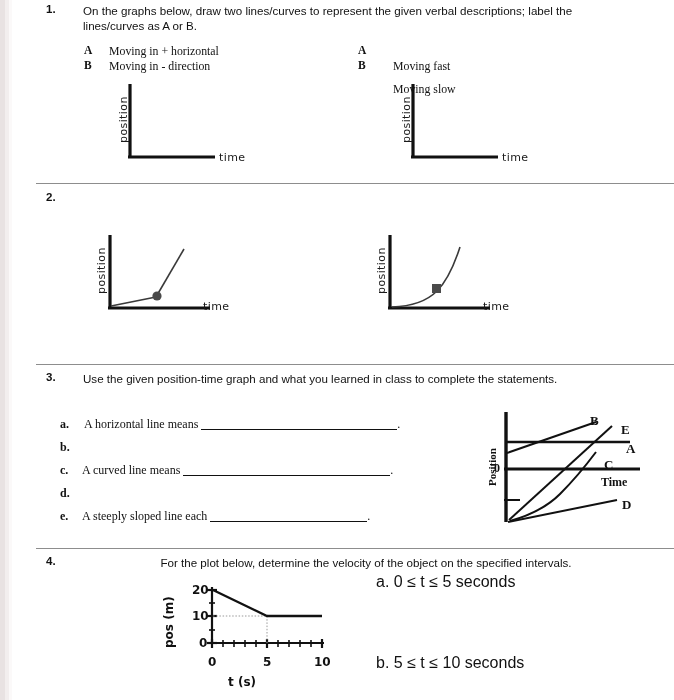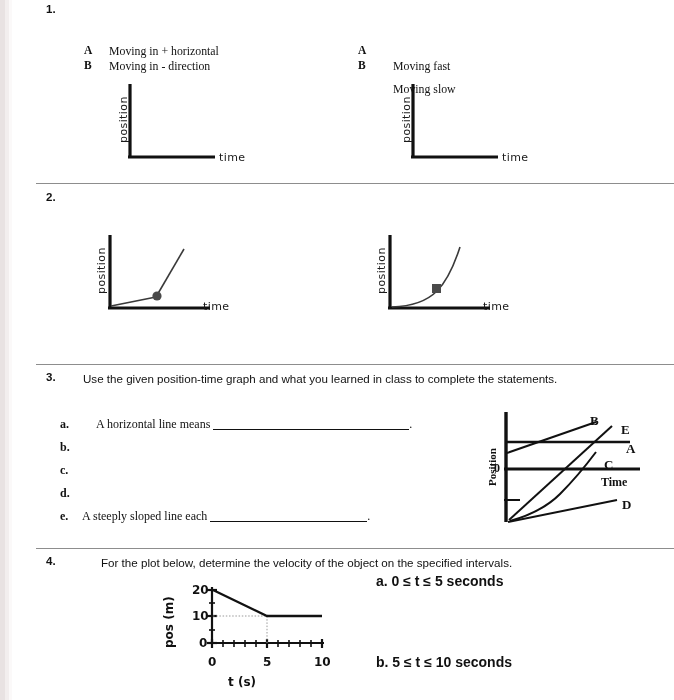--- a/index.html
+++ b/index.html
@@ -30,34 +30,35 @@
 
   .statement{position:absolute;font-family:"Liberation Serif",serif;font-size:12px;color:#111;white-space:nowrap;}
   .stmt-letter{position:absolute;font-family:"Liberation Serif",serif;font-size:12px;font-weight:bold;color:#111;}
   .blankline{display:inline-block;border-bottom:1px solid #111;height:11px;vertical-align:-2px;}
 
   .graph-svg{position:absolute;}
   .g3label{position:absolute;font-family:"Liberation Serif",serif;font-weight:bold;font-size:13px;color:#111;}
   .g3-axis-name{position:absolute;font-family:"Liberation Serif",serif;font-weight:bold;font-size:11px;color:#111;}
   .g3-axis-name.vert{transform:rotate(-90deg);transform-origin:left top;white-space:nowrap;letter-spacing:0px;}
 
-  .q4opt{position:absolute;font-size:14px;font-family:"Liberation Sans",sans-serif;color:#111;white-space:nowrap;font-weight:bold;}
+  .q4opt{position:absolute;font-size:16px;font-family:"Liberation Sans",sans-serif;color:#111;white-space:nowrap;}
   .plotlabel{position:absolute;font-family:"DejaVu Sans",sans-serif;font-weight:bold;font-size:12px;color:#111;}
   .plotlabel.vert{transform:rotate(-90deg);transform-origin:left top;white-space:nowrap;}
 </style>
 </head>
 <body>
 
 <div class="scan-edge-a"></div>
 <div class="scan-edge-b"></div>
 <div class="scan-edge-c"></div>
 
 <div class="page">
 
   <div class="qnum" style="left:34px;top:3px;">1.</div>
+  <div class="qtext" style="left:71px;top:3px;width:545px;">On the graphs below, draw two lines/curves to represent the given verbal descriptions; label the lines/curves as A or B.</div>
 
   <div class="desc-letter" style="left:72px;top:44px;">A</div>
   <div class="desc-text" style="left:97px;top:44px;">Moving in + horizontal</div>
   <div class="desc-letter" style="left:72px;top:59px;">B</div>
   <div class="desc-text" style="left:97px;top:59px;">Moving in - direction</div>
 
   <div class="desc-letter" style="left:346px;top:44px;">A</div>
   <div class="desc-text" style="left:381px;top:44px;margin-top:38px;">Moving slow</div>
   <div class="desc-letter" style="left:346px;top:59px;">B</div>
   <div class="desc-text" style="left:381px;top:59px;">Moving fast</div>
@@ -96,28 +97,32 @@
     <rect x="52" y="51" width="9" height="9" fill="#4a4a4a"></rect>
   </svg>
   <div class="axis-label vert" style="left:363px;top:294px;">position</div>
   <div class="axis-label" style="left:471px;top:300px;">time</div>
 
   <div class="divider" style="left:24px;top:364px;width:638px;"></div>
   <div class="qnum" style="left:34px;top:371px;">3.</div>
   <div class="qtext" style="left:71px;top:371px;width:560px;">Use the given position-time graph and what you learned in class to complete the statements.</div>
 
   <div class="stmt-letter" style="left:48px;top:417px;">a.</div>
-  <div class="statement" style="left:84px;top:417px;text-align:center;">
+  <div class="statement" style="left:72px;top:417px;text-align:center;">
     <span>A horizontal line means</span>
     <span class="blankline" style="width:196px;"></span><span>.</span>
   </div>
 
   <div class="stmt-letter" style="left:48px;top:440px;">b.</div>
 
   <div class="stmt-letter" style="left:48px;top:463px;">c.</div>
+  <div class="statement" style="left:70px;top:463px;">
+    <span>A curved line means</span>
+    <span class="blankline" style="width:207px;"></span><span>.</span>
+  </div>
 
   <div class="stmt-letter" style="left:48px;top:486px;">d.</div>
 
   <div class="stmt-letter" style="left:48px;top:509px;">e.</div>
   <div class="statement" style="left:70px;top:509px;">
     <span>A steeply sloped line each</span>
     <span class="blankline" style="width:157px;"></span><span>.</span>
   </div>
 
   <svg class="graph-svg" style="left:478px;top:408px;" width="160" height="118">
@@ -142,21 +147,21 @@
   <div class="g3label" style="left:482px;top:461px;font-size:12px;">0</div>
   <div class="g3-axis-name" style="left:589px;top:475px;font-size:12px;">Time</div>
   <div class="g3label" style="left:578px;top:413px;">B</div>
   <div class="g3label" style="left:609px;top:422px;">E</div>
   <div class="g3label" style="left:614px;top:441px;">A</div>
   <div class="g3label" style="left:592px;top:457px;">C</div>
   <div class="g3label" style="left:610px;top:497px;">D</div>
 
   <div class="divider" style="left:24px;top:548px;width:638px;"></div>
   <div class="qnum" style="left:34px;top:555px;">4.</div>
-  <div class="qtext" style="left:89px;top:555px;width:560px;">For the plot below, determine the velocity of the object on the specified intervals.</div>
+  <div class="qtext" style="left:74px;top:555px;width:560px;text-align:center;">For the plot below, determine the velocity of the object on the specified intervals.</div>
 
   <div class="q4opt" style="left:364px;top:573px;">a. 0 ≤ t ≤ 5 seconds</div>
   <div class="q4opt" style="left:364px;top:654px;">b. 5 ≤ t ≤ 10 seconds</div>
 
   <svg class="graph-svg" style="left:178px;top:583px;" width="150" height="80">
 
     <line x1="22" y1="4" x2="22" y2="60" stroke="#111" stroke-width="2.2"></line>
 
     <line x1="21" y1="60" x2="134" y2="60" stroke="#111" stroke-width="2.2"></line>
 

